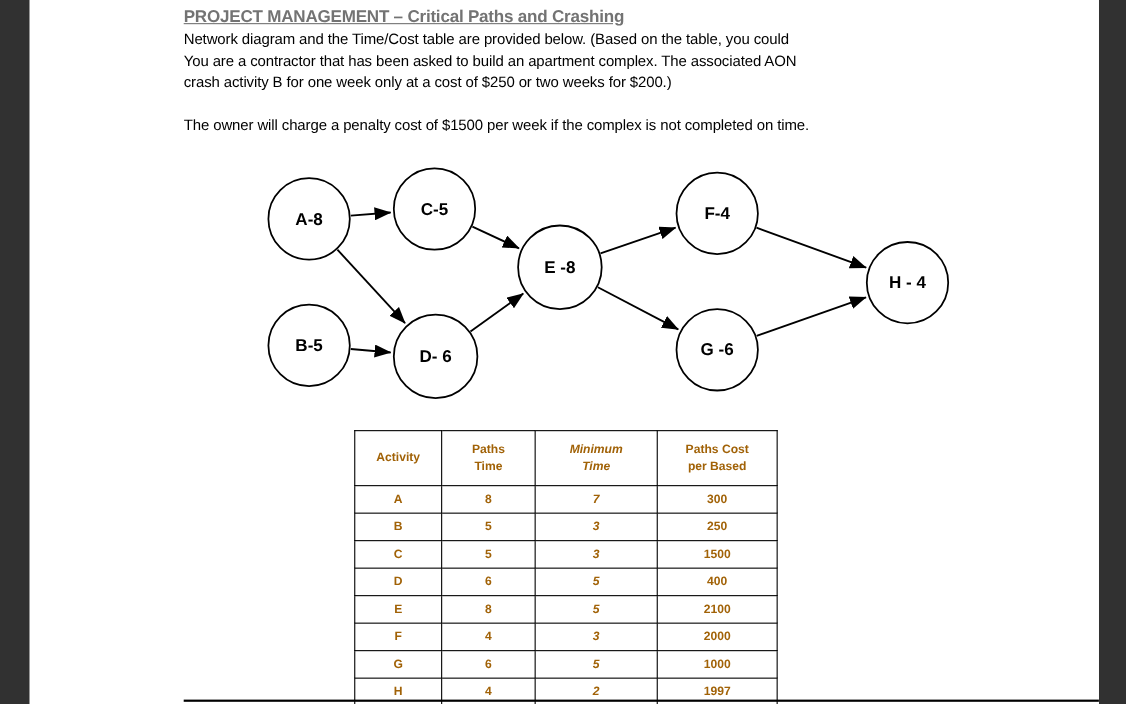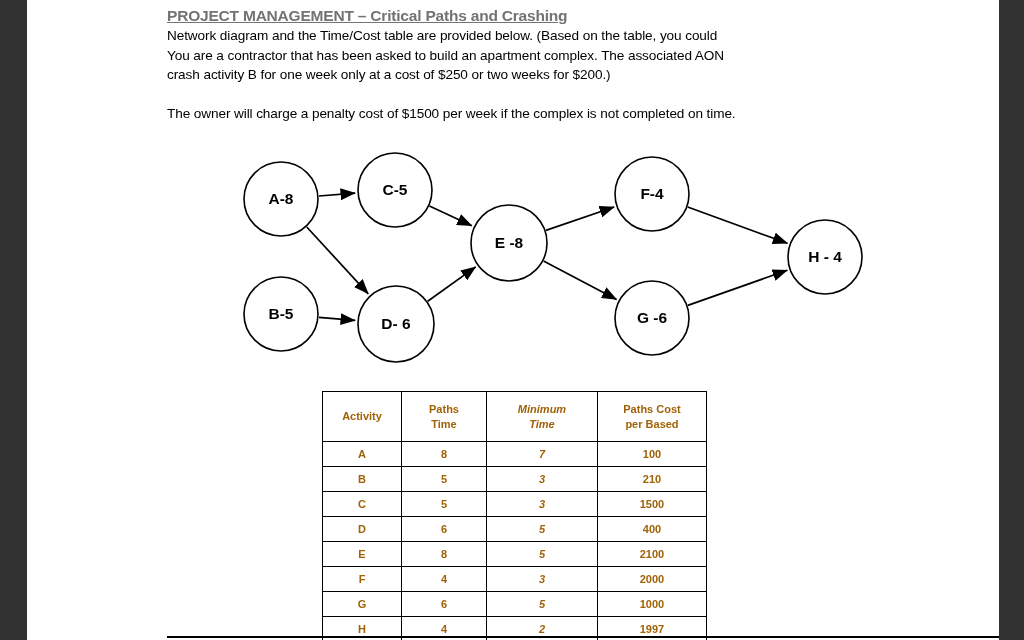--- a/index.html
+++ b/index.html
@@ -229,27 +229,27 @@
             <span class="th-line">Paths Cost</span>
             <span class="th-line">per Based</span>
           </th>
         </tr>
       </thead>
       <tbody id="cost-table-body">
           <tr>
             <td class="col-activity">A</td>
             <td class="col-normal">8</td>
             <td class="col-minimum">7</td>
-            <td class="col-crash">100</td>
+            <td class="col-crash">300</td>
           </tr>
           <tr>
             <td class="col-activity">B</td>
             <td class="col-normal">5</td>
             <td class="col-minimum">3</td>
-            <td class="col-crash">210</td>
+            <td class="col-crash">250</td>
           </tr>
           <tr>
             <td class="col-activity">C</td>
             <td class="col-normal">5</td>
             <td class="col-minimum">3</td>
             <td class="col-crash">1500</td>
           </tr>
           <tr>
             <td class="col-activity">D</td>
             <td class="col-normal">6</td>

